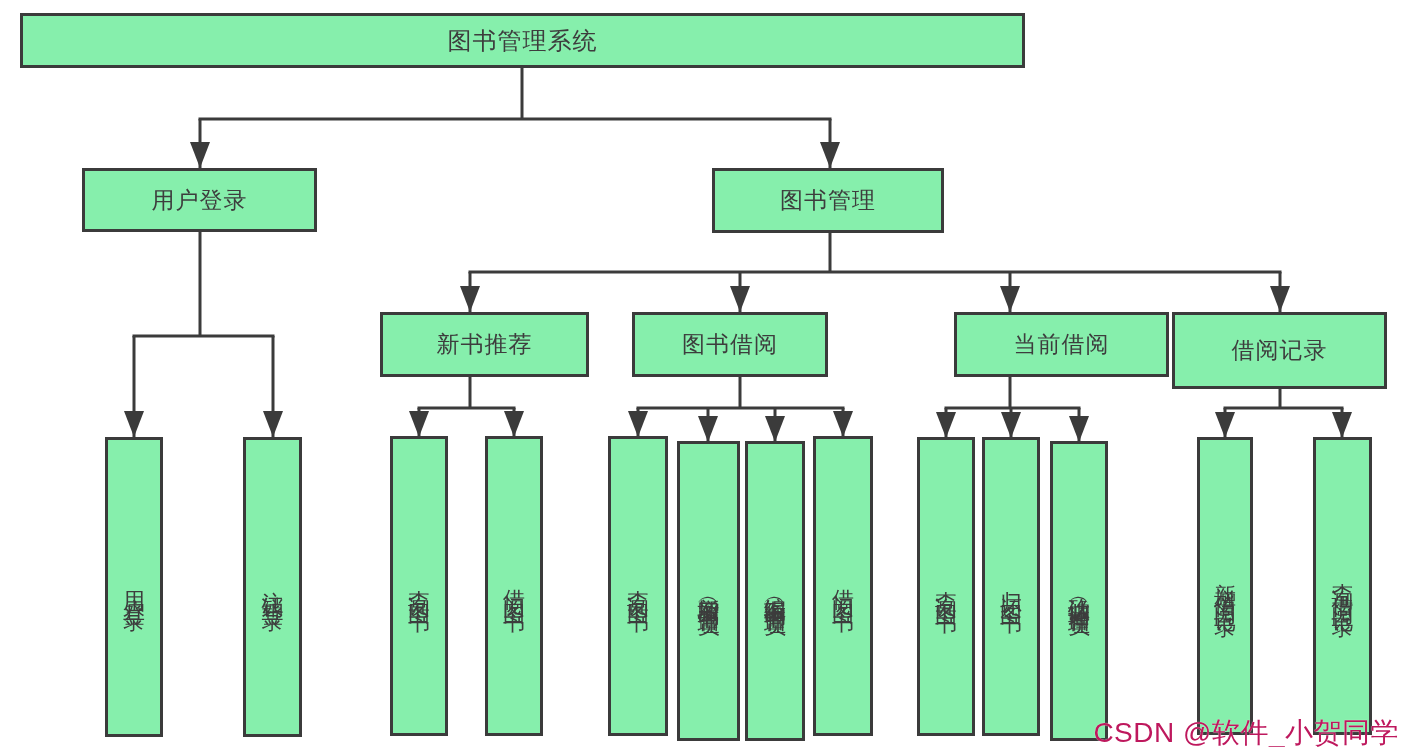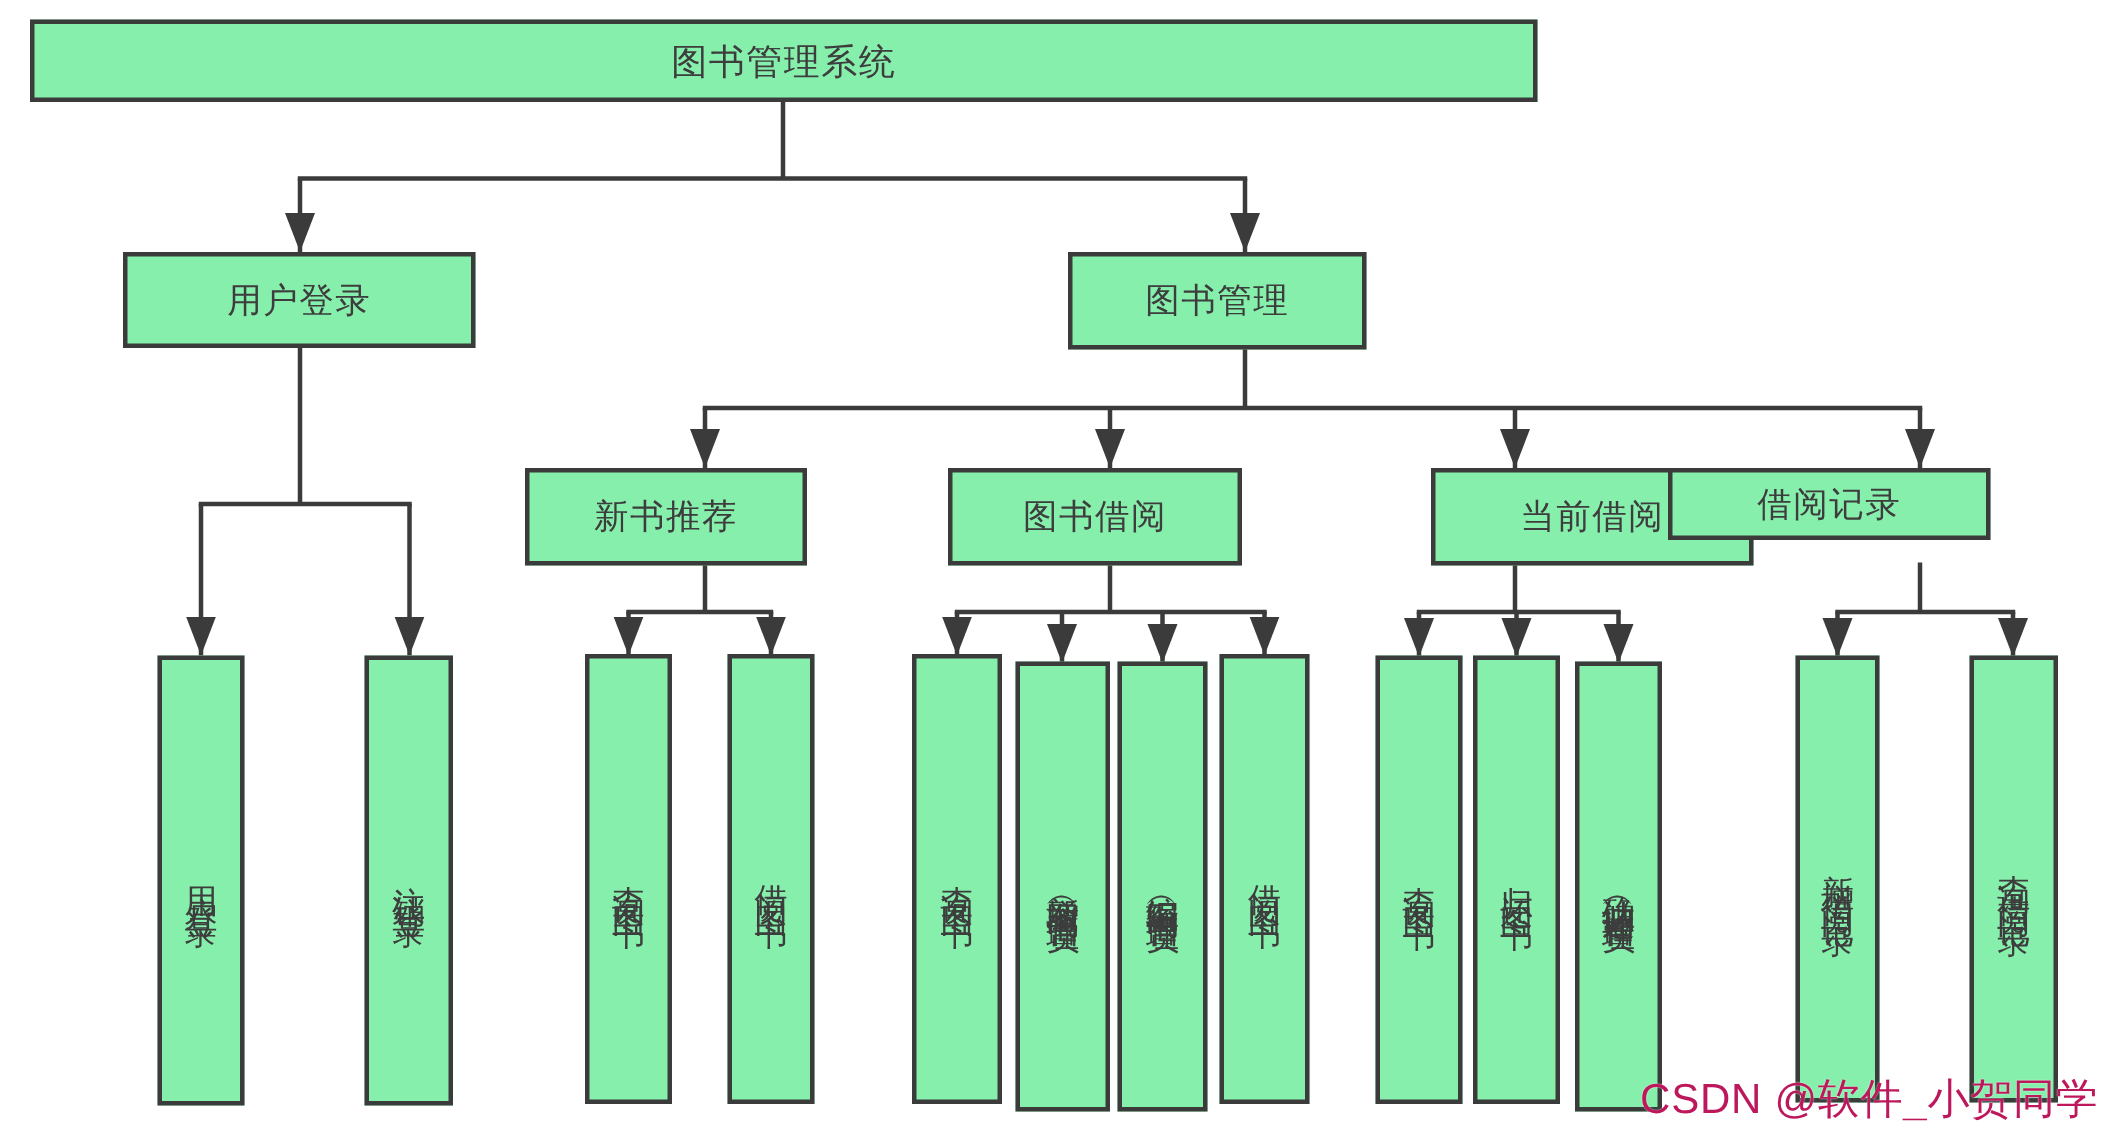--- a/index.html
+++ b/index.html
@@ -110,26 +110,26 @@
         <line x1="1223.5" y1="408" x2="1343.5" y2="408"></line>
         <line x1="1225" y1="408" x2="1225" y2="438" marker-end="url(#arw)"></line>
         <line x1="1342" y1="408" x2="1342" y2="438" marker-end="url(#arw)"></line>
       </g>
     </g>
   </svg>
 
   <div class="box h root" style="left:20px;top:13px;width:1005px;height:55px">图书管理系统</div>
 
   <div class="box h" style="left:82px;top:168px;width:235px;height:64px">用户登录</div>
-  <div class="box h" style="left:712px;top:168px;width:199px;height:65px">图书管理</div>
+  <div class="box h" style="left:712px;top:168px;width:232px;height:65px">图书管理</div>
 
-  <div class="box h" style="left:350px;top:312px;width:188px;height:65px">新书推荐</div>
+  <div class="box h" style="left:380px;top:312px;width:209px;height:65px">新书推荐</div>
   <div class="box h" style="left:632px;top:312px;width:196px;height:65px">图书借阅</div>
   <div class="box h" style="left:954px;top:312px;width:215px;height:65px">当前借阅</div>
-  <div class="box h" style="left:1112px;top:312px;width:215px;height:48px">借阅记录</div>
+  <div class="box h" style="left:1172px;top:312px;width:215px;height:77px">借阅记录</div>
 
   <div class="box v" style="left:105px;top:437px;width:58px;height:300px">用户登录</div>
   <div class="box v" style="left:243px;top:437px;width:59px;height:300px">注销登录</div>
 
   <div class="box v" style="left:390px;top:436px;width:58px;height:300px">查询图书</div>
   <div class="box v" style="left:485px;top:436px;width:58px;height:300px">借阅图书</div>
 
   <div class="box v" style="left:608px;top:436px;width:60px;height:300px">查询图书</div>
   <div class="box v long" style="left:677px;top:441px;width:63px;height:300px">新增图书（管理员）</div>
   <div class="box v long" style="left:745px;top:441px;width:60px;height:300px">编辑图书（管理员）</div>

